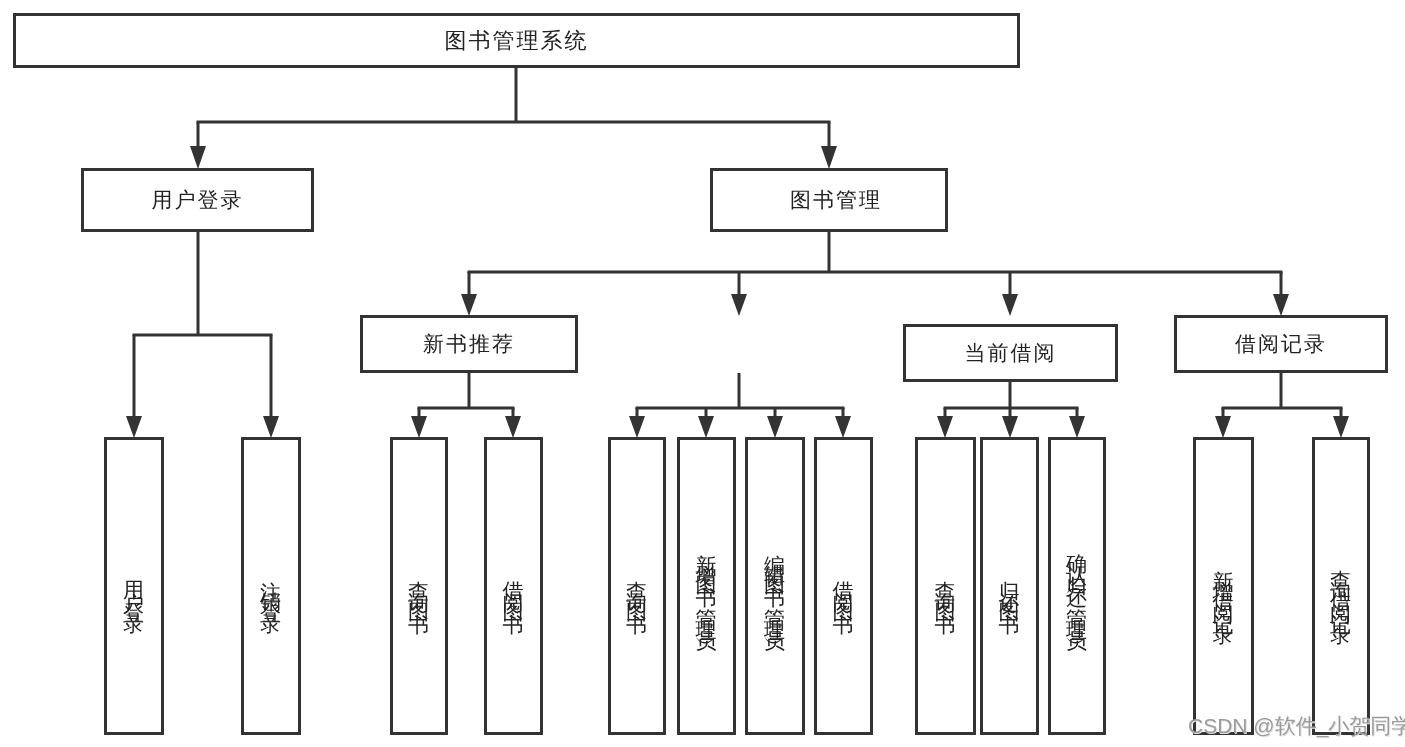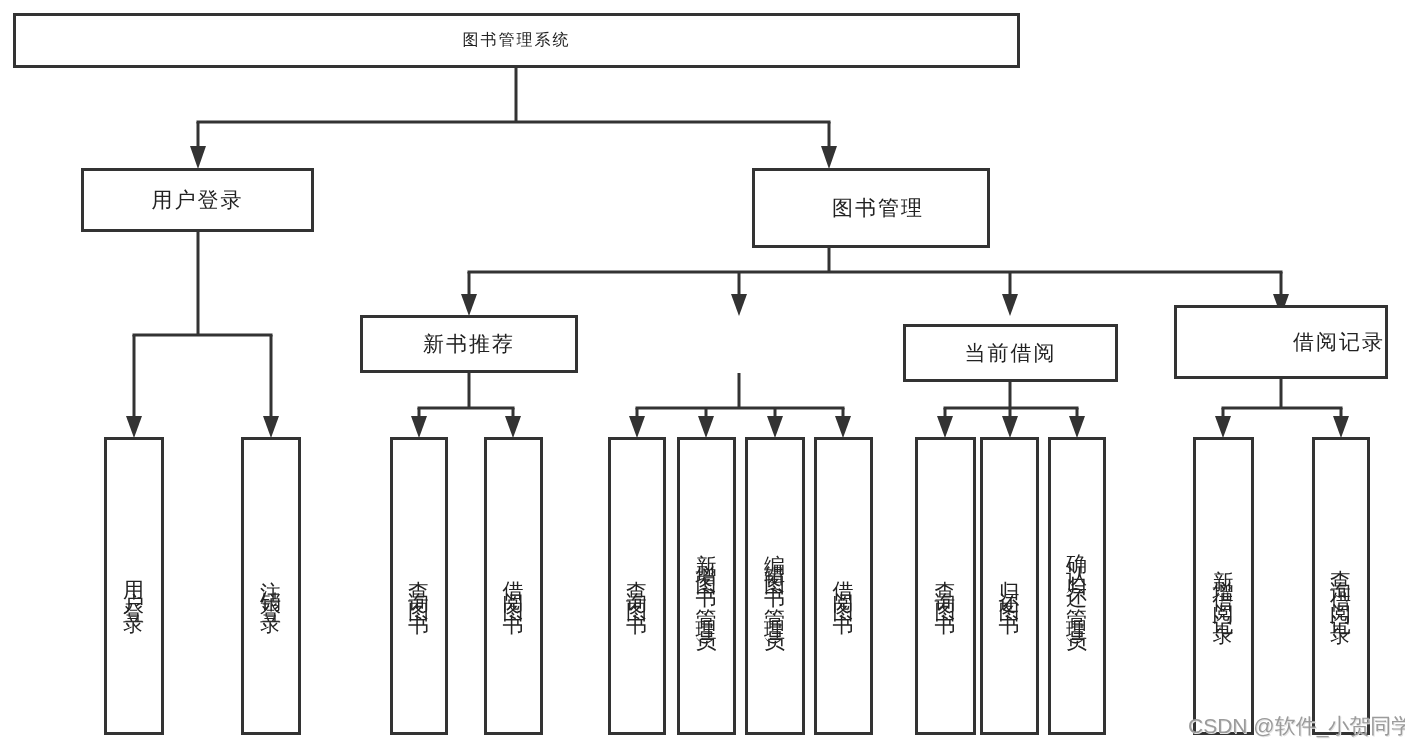--- a/index.html
+++ b/index.html
@@ -30,21 +30,21 @@
     justify-content: center;
     color: #222222;
     z-index: 2;
   }
   .hbox span {
     font-size: 21px;
     letter-spacing: 2px;
     white-space: nowrap;
   }
   .root span {
-    font-size: 16px;
+    font-size: 22px;
   }
   .vbox span {
     writing-mode: vertical-rl;
     text-orientation: mixed;
     font-size: 21px;
     letter-spacing: 11px;
     line-height: 1;
   }
   #watermark {
     position: absolute;
@@ -131,31 +131,31 @@
     </g>
   </svg>
 
   <div class="box hbox root" style="left:13px; top:13px; width:1007px; height:55px;">
     <span>图书管理系统</span>
   </div>
 
   <div class="box hbox" style="left:81px; top:168px; width:233px; height:64px;">
     <span>用户登录</span>
   </div>
-  <div class="box hbox" style="left:752px; top:168px; width:238px; height:80px;padding-left:14px;">
+  <div class="box hbox" style="left:710px; top:168px; width:238px; height:64px;padding-left:14px;">
     <span>图书管理</span>
   </div>
 
   <div class="box hbox" style="left:360px; top:315px; width:218px; height:58px;">
     <span>新书推荐</span>
   </div>
   <div class="box hbox" style="left:903px; top:315px; width:215px; height:58px;margin-top:9px;">
     <span>当前借阅</span>
   </div>
-  <div class="box hbox" style="left:1174px; top:305px; width:214px; height:74px;justify-content:flex-end;">
+  <div class="box hbox" style="left:1174px; top:315px; width:214px; height:58px;">
     <span>借阅记录</span>
   </div>
 
   <div class="box vbox" style="left:104px; top:437px; width:60px; height:298px;">
     <span>用户登录</span>
   </div>
   <div class="box vbox" style="left:241px; top:437px; width:60px; height:298px;">
     <span>注销登录</span>
   </div>
 

